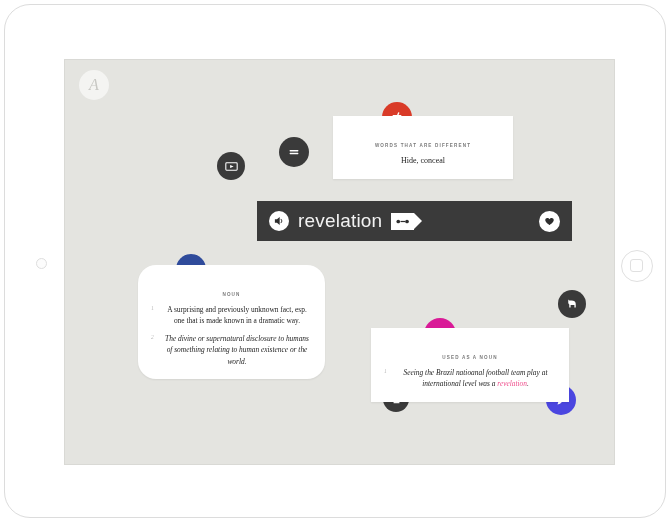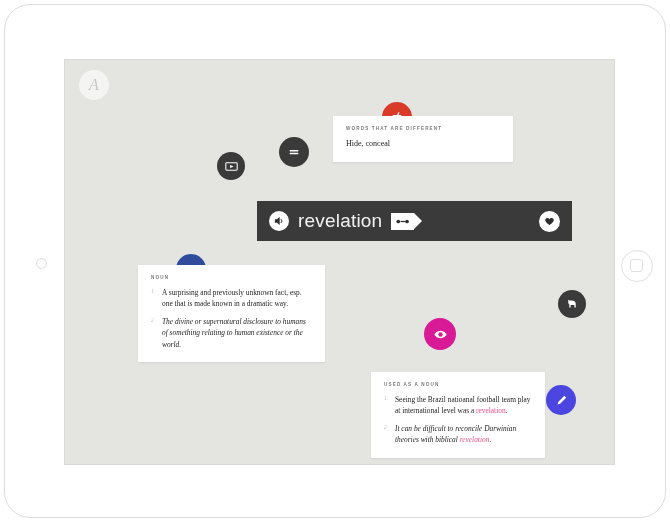--- a/index.html
+++ b/index.html
@@ -179,22 +179,23 @@
     align-items: center;
     justify-content: center;
     flex: none;
   }
 
   
   .card {
     position: absolute;
     background: #ffffff;
     box-sizing: border-box;
-    padding: 10px 13px 12px 13px;
+    padding: 27px 13px 12px 13px;
     box-shadow: 0 1px 2px rgba(0,0,0,0.07);
+    text-align: center;
   }
   .card-label {
     font-size: 4.6px;
     letter-spacing: 1.15px;
     color: #7a7a7a;
     text-transform: uppercase;
     font-weight: bold;
     margin-bottom: 7px;
   }
   .card-body {
@@ -214,22 +215,22 @@
     position: absolute;
     left: 0;
     top: 0;
     font-size: 5.5px;
     color: #b9b9b9;
   }
   .hl { color: #ef4e8c; }
 
   #card-antonyms { left: 268px; top: 56px;  width: 180px; }
   #card-antonyms .card-body { font-size: 8px; }
-  #card-noun     { left:  73px; top: 205px; width: 187px; }
-  #card-examples { left: 306px; top: 268px; width: 174px; margin-top: 44px; }
+  #card-noun     { left:  73px; top: 205px; width: 187px; border-radius: 18px; }
+  #card-examples { left: 306px; top: 268px; width: 198px; }
 </style>
 </head>
 <body>
 
 <div id="device">
 
   <div id="camera-dot"></div>
 
   <div id="home-button">
     <i></i>
@@ -344,21 +345,17 @@
       </ul>
     </div>
 
     <div class="card" id="card-examples">
       <div class="card-label">USED AS A NOUN</div>
       <ul class="defs card-body">
         <li>
           <span class="num">1</span>
           <span>Seeing the Brazil natioanal football team play at international level was a </span><span class="hl">revelation</span><span>.</span>
         </li>
-        <li>
-          <span class="num">2</span>
-          <span>It can be difficult to reconcile Darwinian theories with biblical </span><span class="hl">revelation</span><span>.</span>
-        </li>
       </ul>
     </div>
 
   </div>
 </div>
 
 </body></html>

